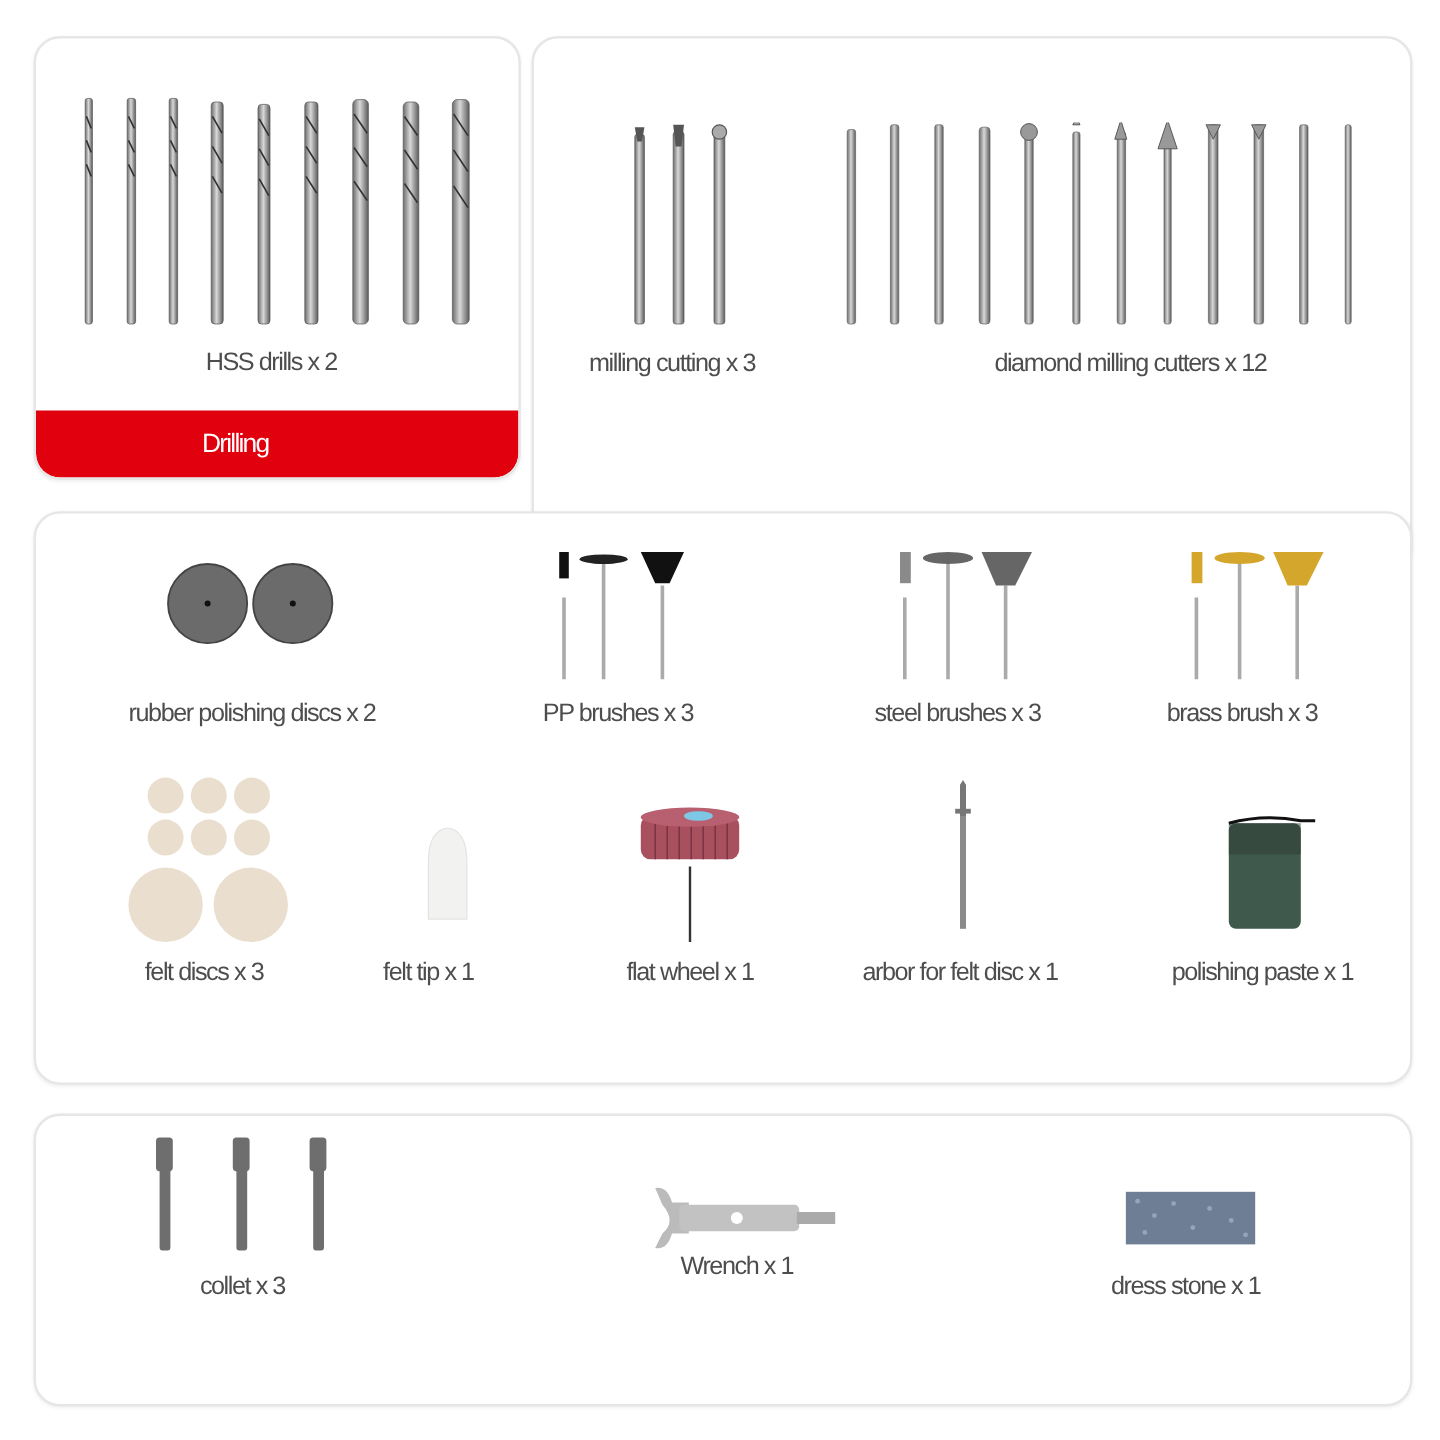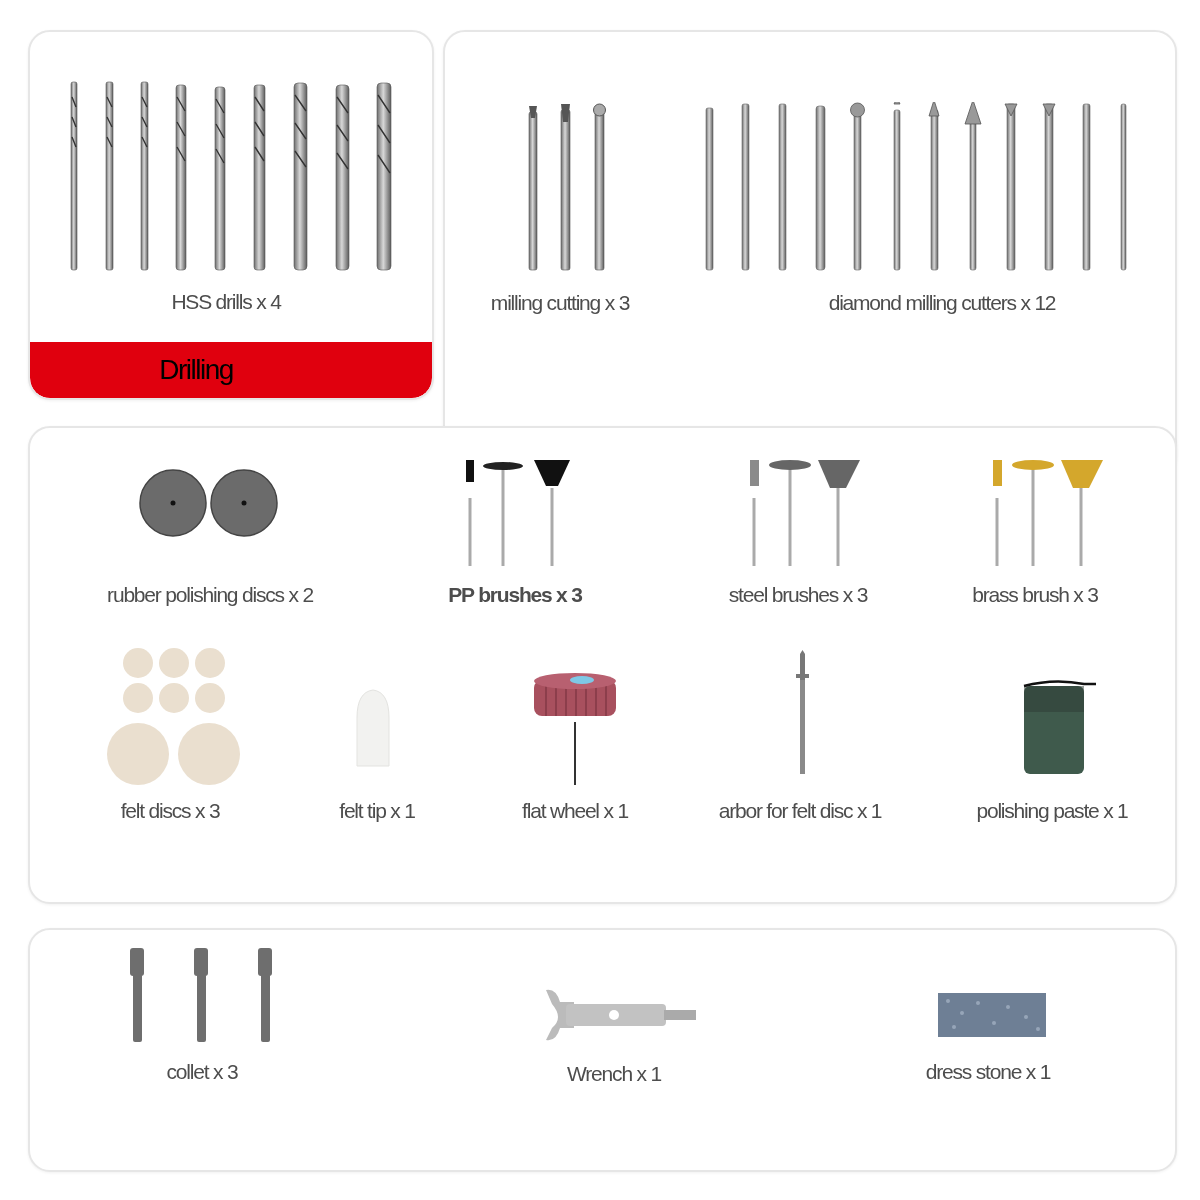--- a/index.html
+++ b/index.html
@@ -10,22 +10,22 @@
     position: absolute;
     background: #fff;
     border: 2px solid #e6e6e6;
     border-radius: 22px;
     overflow: hidden;
     box-shadow: 0 1px 3px rgba(0,0,0,0.06);
   }
   .banner {
     position: absolute; left: 0; right: 0; bottom: 0;
     background: #e0000e;
-    color: #000000;
-    font-size: 28px;
+    color: #ffffff;
+    font-size: 22px;
     letter-spacing: -1.5px;
     display: flex; align-items: center; justify-content: center;
     border-radius: 0 0 20px 20px;
   }
   .label {
     position: absolute;
     font-size: 21px;
     letter-spacing: -1.2px;
     color: #4d4d4d;
     white-space: nowrap;
@@ -64,21 +64,21 @@
         <path d="M76 20 l5 10 M76 40 l5 10 M76 60 l5 10"></path>
         <path d="M111 20 l8 14 M111 45 l8 14 M111 70 l8 14"></path>
         <path d="M150 22 l8 14 M150 47 l8 14 M150 72 l8 14"></path>
         <path d="M189 20 l9 14 M189 45 l9 14 M189 70 l9 14"></path>
         <path d="M229 18 l11 16 M229 46 l11 16 M229 74 l11 16"></path>
         <path d="M271 20 l11 16 M271 48 l11 16 M271 76 l11 16"></path>
         <path d="M312 18 l12 18 M312 48 l12 18 M312 78 l12 18"></path>
       </g>
     </svg>
   </div>
-  <div class="label" style="left:196px;top:258px;">HSS drills x 4</div>
+  <div class="label" style="left:196px;top:258px;">HSS drills x 2</div>
   <div class="banner" style="height:56px;padding-right:70px;">Drilling</div>
 </div>
 
 <div class="card" style="left:443px;top:30px;width:734px;height:448px;">
   <div class="art" style="left:78px;top:70px;">
     <svg width="90" height="170" viewBox="0 0 90 170">
       <g fill="url(#metal)" stroke="#555" stroke-width="0.6">
         <rect x="6" y="10" width="8" height="158" rx="2"></rect>
         <rect x="38" y="8" width="9" height="160" rx="2"></rect>
         <rect x="72" y="10" width="9" height="158" rx="2"></rect>
@@ -137,21 +137,21 @@
       <g stroke="#aaa" stroke-width="3">
           <line x1="10" y1="40" x2="10" y2="108"></line>
           <line x1="43" y1="10" x2="43" y2="108"></line>
           <line x1="92" y1="30" x2="92" y2="108"></line>
         </g>
       <rect x="6" y="2" width="8" height="22" fill="#111"></rect>
       <ellipse cx="43" cy="8" rx="20" ry="4" fill="#222"></ellipse>
       <path d="M74 2 L110 2 L98 28 L86 28z" fill="#111"></path>
     </svg>
   </div>
-  <div class="label" style="left:485px;top:155px;font-weight:bold;">PP brushes x 3</div>
+  <div class="label" style="left:485px;top:155px;">PP brushes x 3</div>
 
   <div class="art" style="left:712px;top:30px;">
     <svg width="120" height="110" viewBox="0 0 120 110">
       <g stroke="#aaa" stroke-width="3">
           <line x1="12" y1="40" x2="12" y2="108"></line>
           <line x1="48" y1="10" x2="48" y2="108"></line>
           <line x1="96" y1="30" x2="96" y2="108"></line>
         </g>
       <rect x="8" y="2" width="9" height="26" fill="#8a8a8a"></rect>
       <ellipse cx="48" cy="7" rx="21" ry="5" fill="#666"></ellipse>
@@ -188,21 +188,21 @@
       </g>
     </svg>
   </div>
   <div class="label" style="left:140px;top:371px;">felt discs x 3</div>
 
   <div class="art" style="left:323px;top:260px;">
     <svg width="40" height="80" viewBox="0 0 40 80">
       <path d="M4 78 L4 30 Q4 4 20 2 Q36 4 36 30 L36 78z" fill="#f2f2f0" stroke="#e3e3e0"></path>
     </svg>
   </div>
-  <div class="label" style="left:347px;top:371px;">felt tip x 1</div>
+  <div class="label" style="left:327px;top:371px;">felt tip x 1</div>
 
   <div class="art" style="left:500px;top:244px;">
     <svg width="90" height="115" viewBox="0 0 90 115">
       <line x1="45" y1="50" x2="45" y2="113" stroke="#333" stroke-width="2"></line>
       <rect x="4" y="8" width="82" height="36" rx="8" fill="#a8505e"></rect>
       <g stroke="#7a3340" stroke-width="1.2">
           <line x1="16" y1="10" x2="16" y2="44"></line>
           <line x1="26" y1="10" x2="26" y2="44"></line>
           <line x1="36" y1="10" x2="36" y2="44"></line>
           <line x1="46" y1="10" x2="46" y2="44"></line>
@@ -252,21 +252,21 @@
   <div class="label" style="left:172px;top:130px;">collet x 3</div>
 
   <div class="art" style="left:514px;top:58px;">
     <svg width="156" height="56" viewBox="0 0 156 56">
       <path d="M2 2 Q12 0 16 14 L30 14 L30 40 L16 40 Q12 54 2 52 L8 40 Q20 30 8 16z" fill="#bbb"></path>
       <rect x="22" y="16" width="100" height="22" rx="4" fill="#c2c2c2"></rect>
       <circle cx="70" cy="27" r="5" fill="#fff"></circle>
       <rect x="120" y="22" width="32" height="10" fill="#aaa"></rect>
     </svg>
   </div>
-  <div class="label" style="left:584px;top:132px;text-align:right;">Wrench x 1</div>
+  <div class="label" style="left:584px;top:114px;text-align:right;">Wrench x 1</div>
 
   <div class="art" style="left:908px;top:63px;">
     <svg width="110" height="46" viewBox="0 0 110 46">
       <rect x="0" y="0" width="108" height="44" fill="#6e7f95"></rect>
       <g fill="#a8b6c8" opacity="0.7">
         <circle cx="10" cy="8" r="2"></circle>
           <circle cx="24" cy="20" r="2"></circle>
           <circle cx="40" cy="10" r="2"></circle>
           <circle cx="56" cy="30" r="2"></circle>
         <circle cx="70" cy="14" r="2"></circle>

